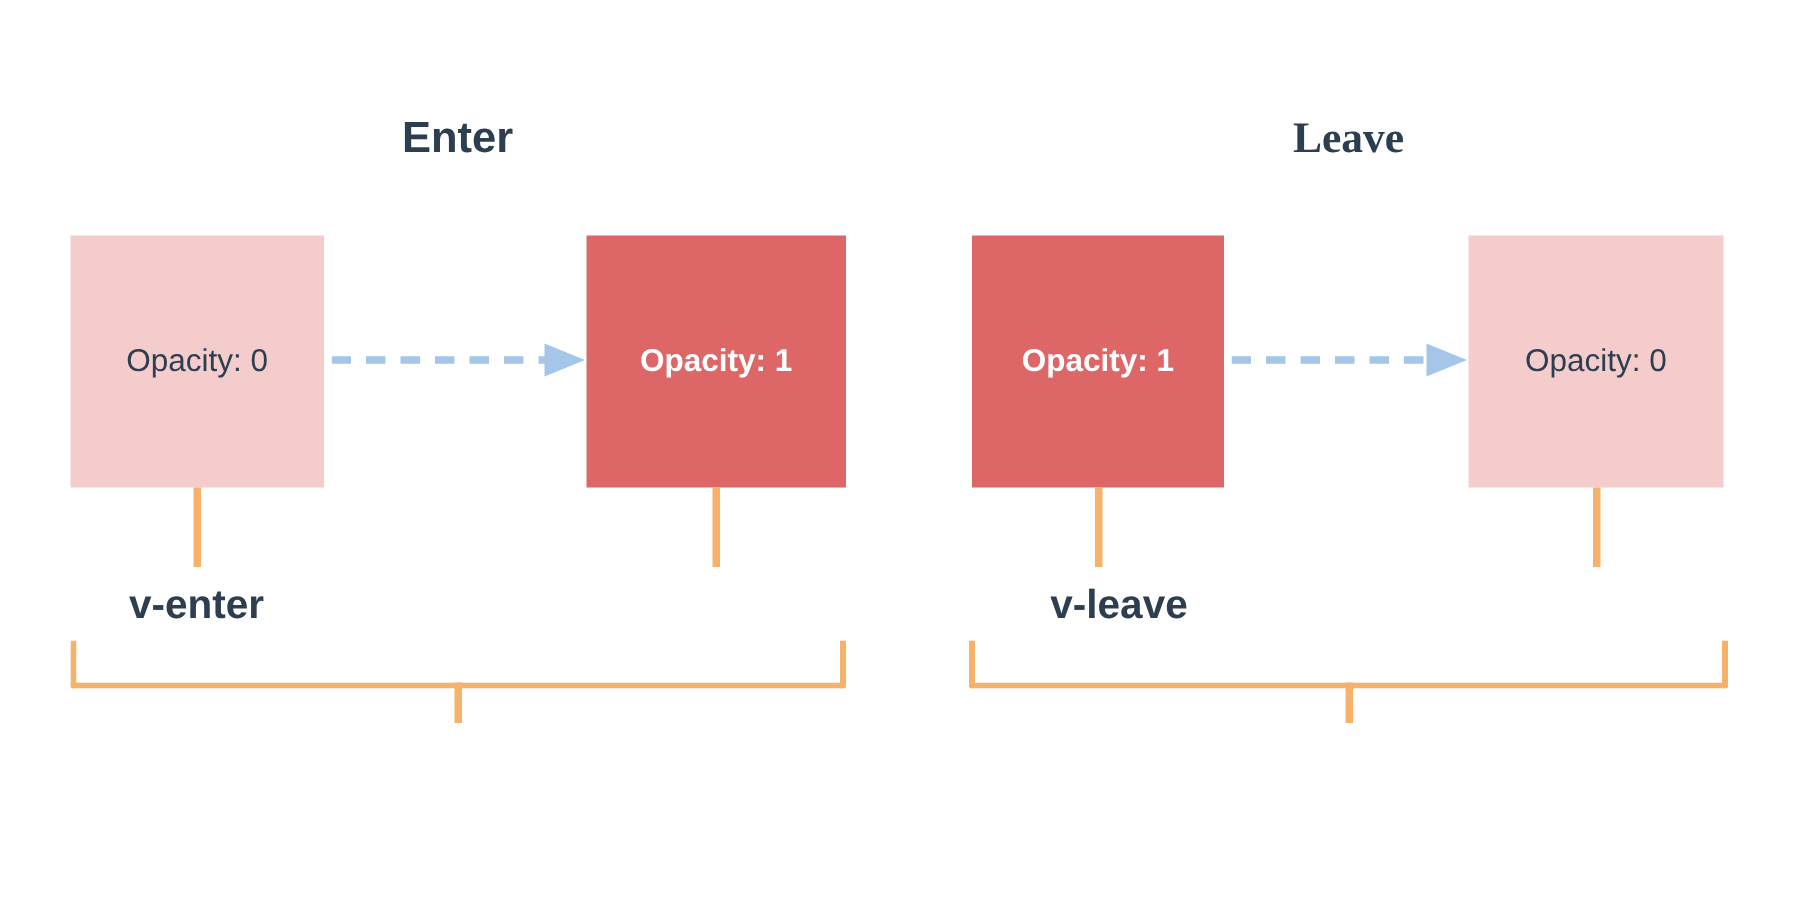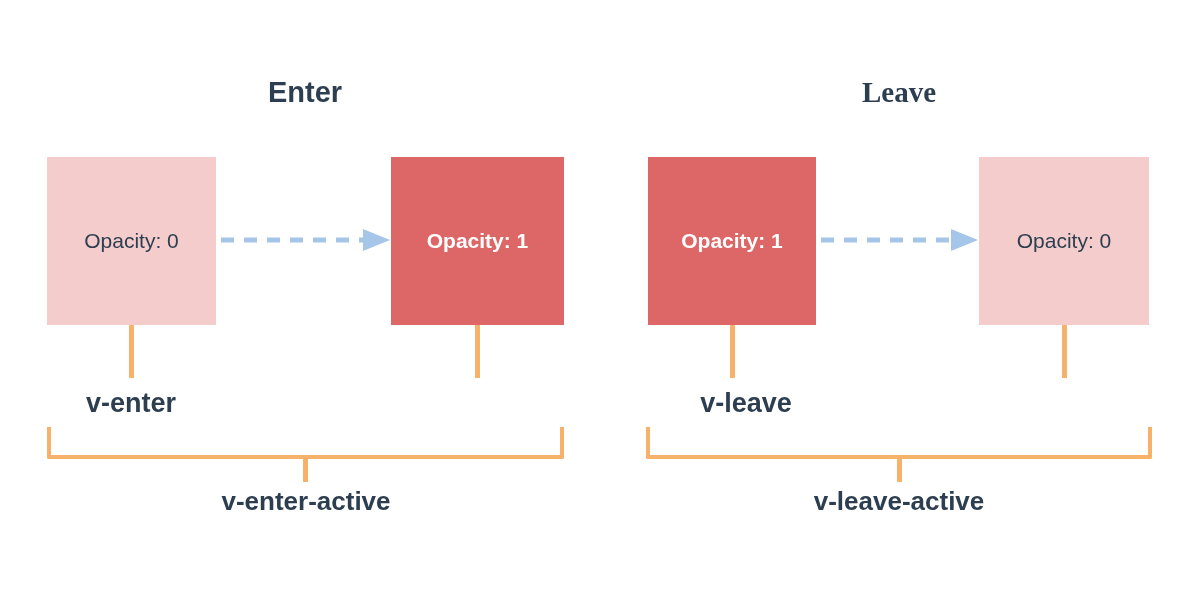--- a/index.html
+++ b/index.html
@@ -123,21 +123,20 @@
   </div>
 
   <div class="stem enter-start-stem"></div>
   <div class="stem enter-end-stem"></div>
 
   <div class="class-label enter-start-label">v-enter</div>
 
   <div class="bracket enter-bracket"></div>
   <div class="stem enter-bracket-stem"></div>
 
-  <div class="active-label enter-active-label">v-enter-active</div>
 
   <div class="title leave-title">Leave</div>
 
   <div class="box solid leave-start-box">
     <span>Opacity: 1</span>
   </div>
 
   <svg class="arrow leave-arrow" width="158" height="24" viewBox="0 0 158 24">
     <line x1="0" y1="12" x2="131" y2="12" stroke-dasharray="13 10"></line>
     <polygon points="130,1 130,23 157,12"></polygon>
@@ -148,15 +147,14 @@
   </div>
 
   <div class="stem leave-start-stem"></div>
   <div class="stem leave-end-stem"></div>
 
   <div class="class-label leave-start-label">v-leave</div>
 
   <div class="bracket leave-bracket"></div>
   <div class="stem leave-bracket-stem"></div>
 
-  <div class="active-label leave-active-label">v-leave-active</div>
 
 </div>
 
 </body></html>

